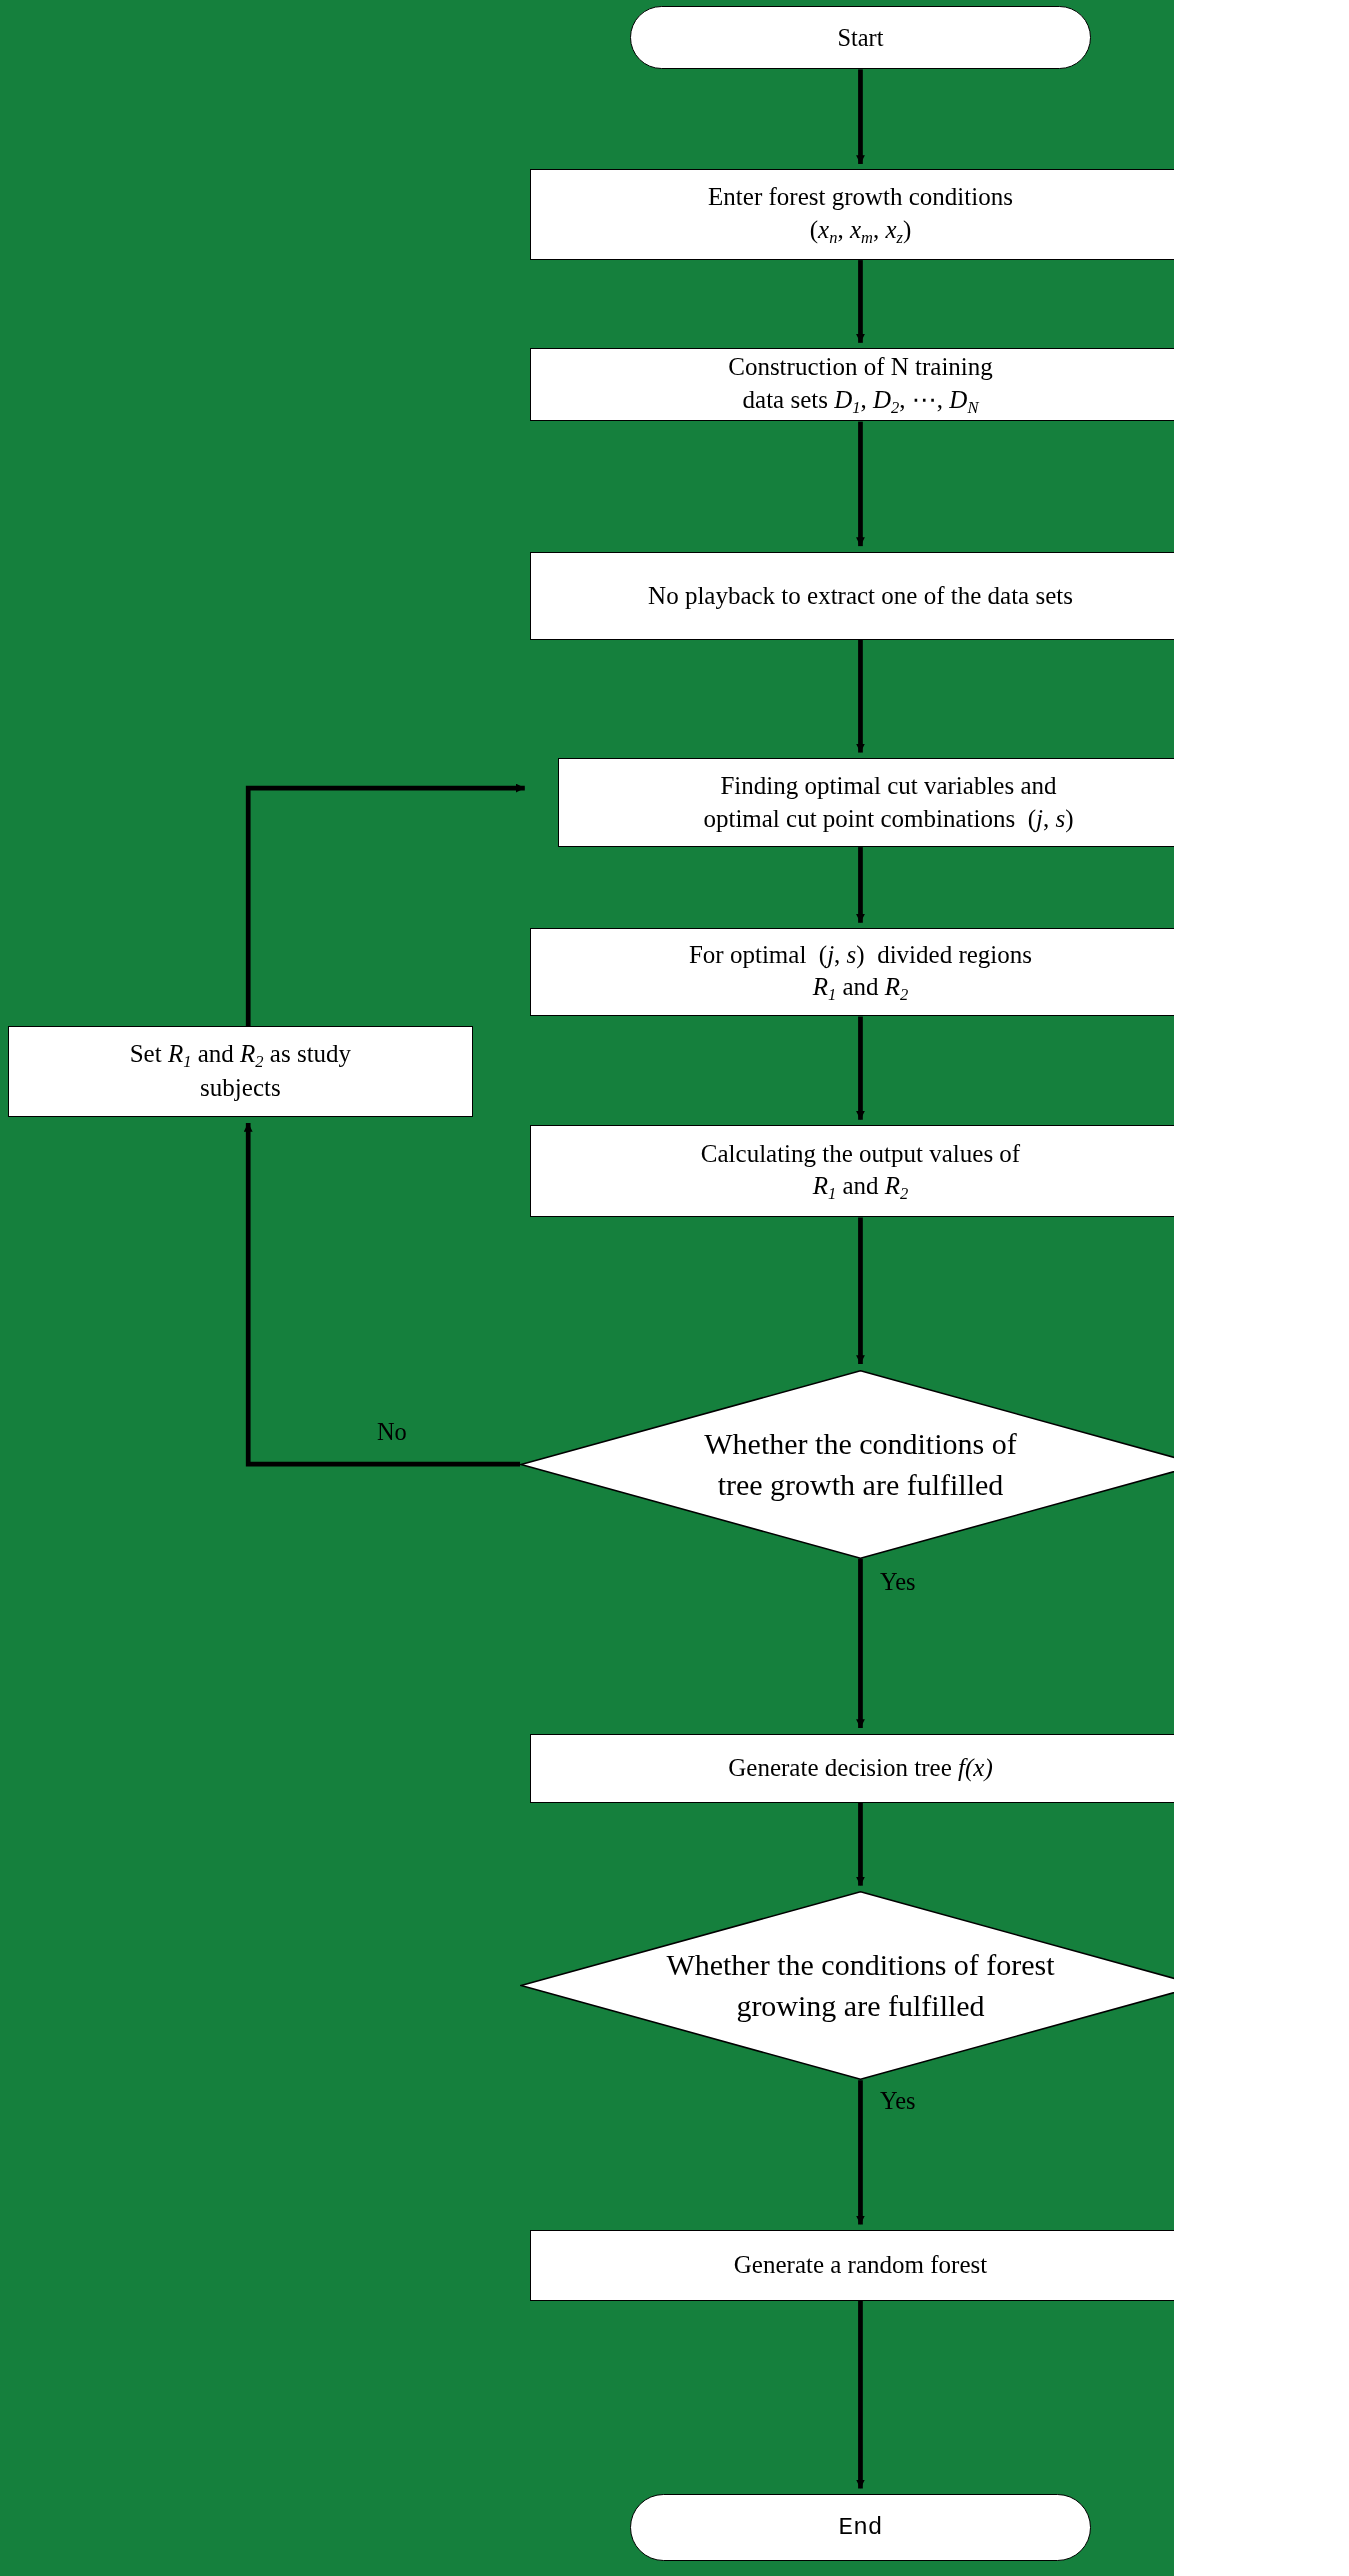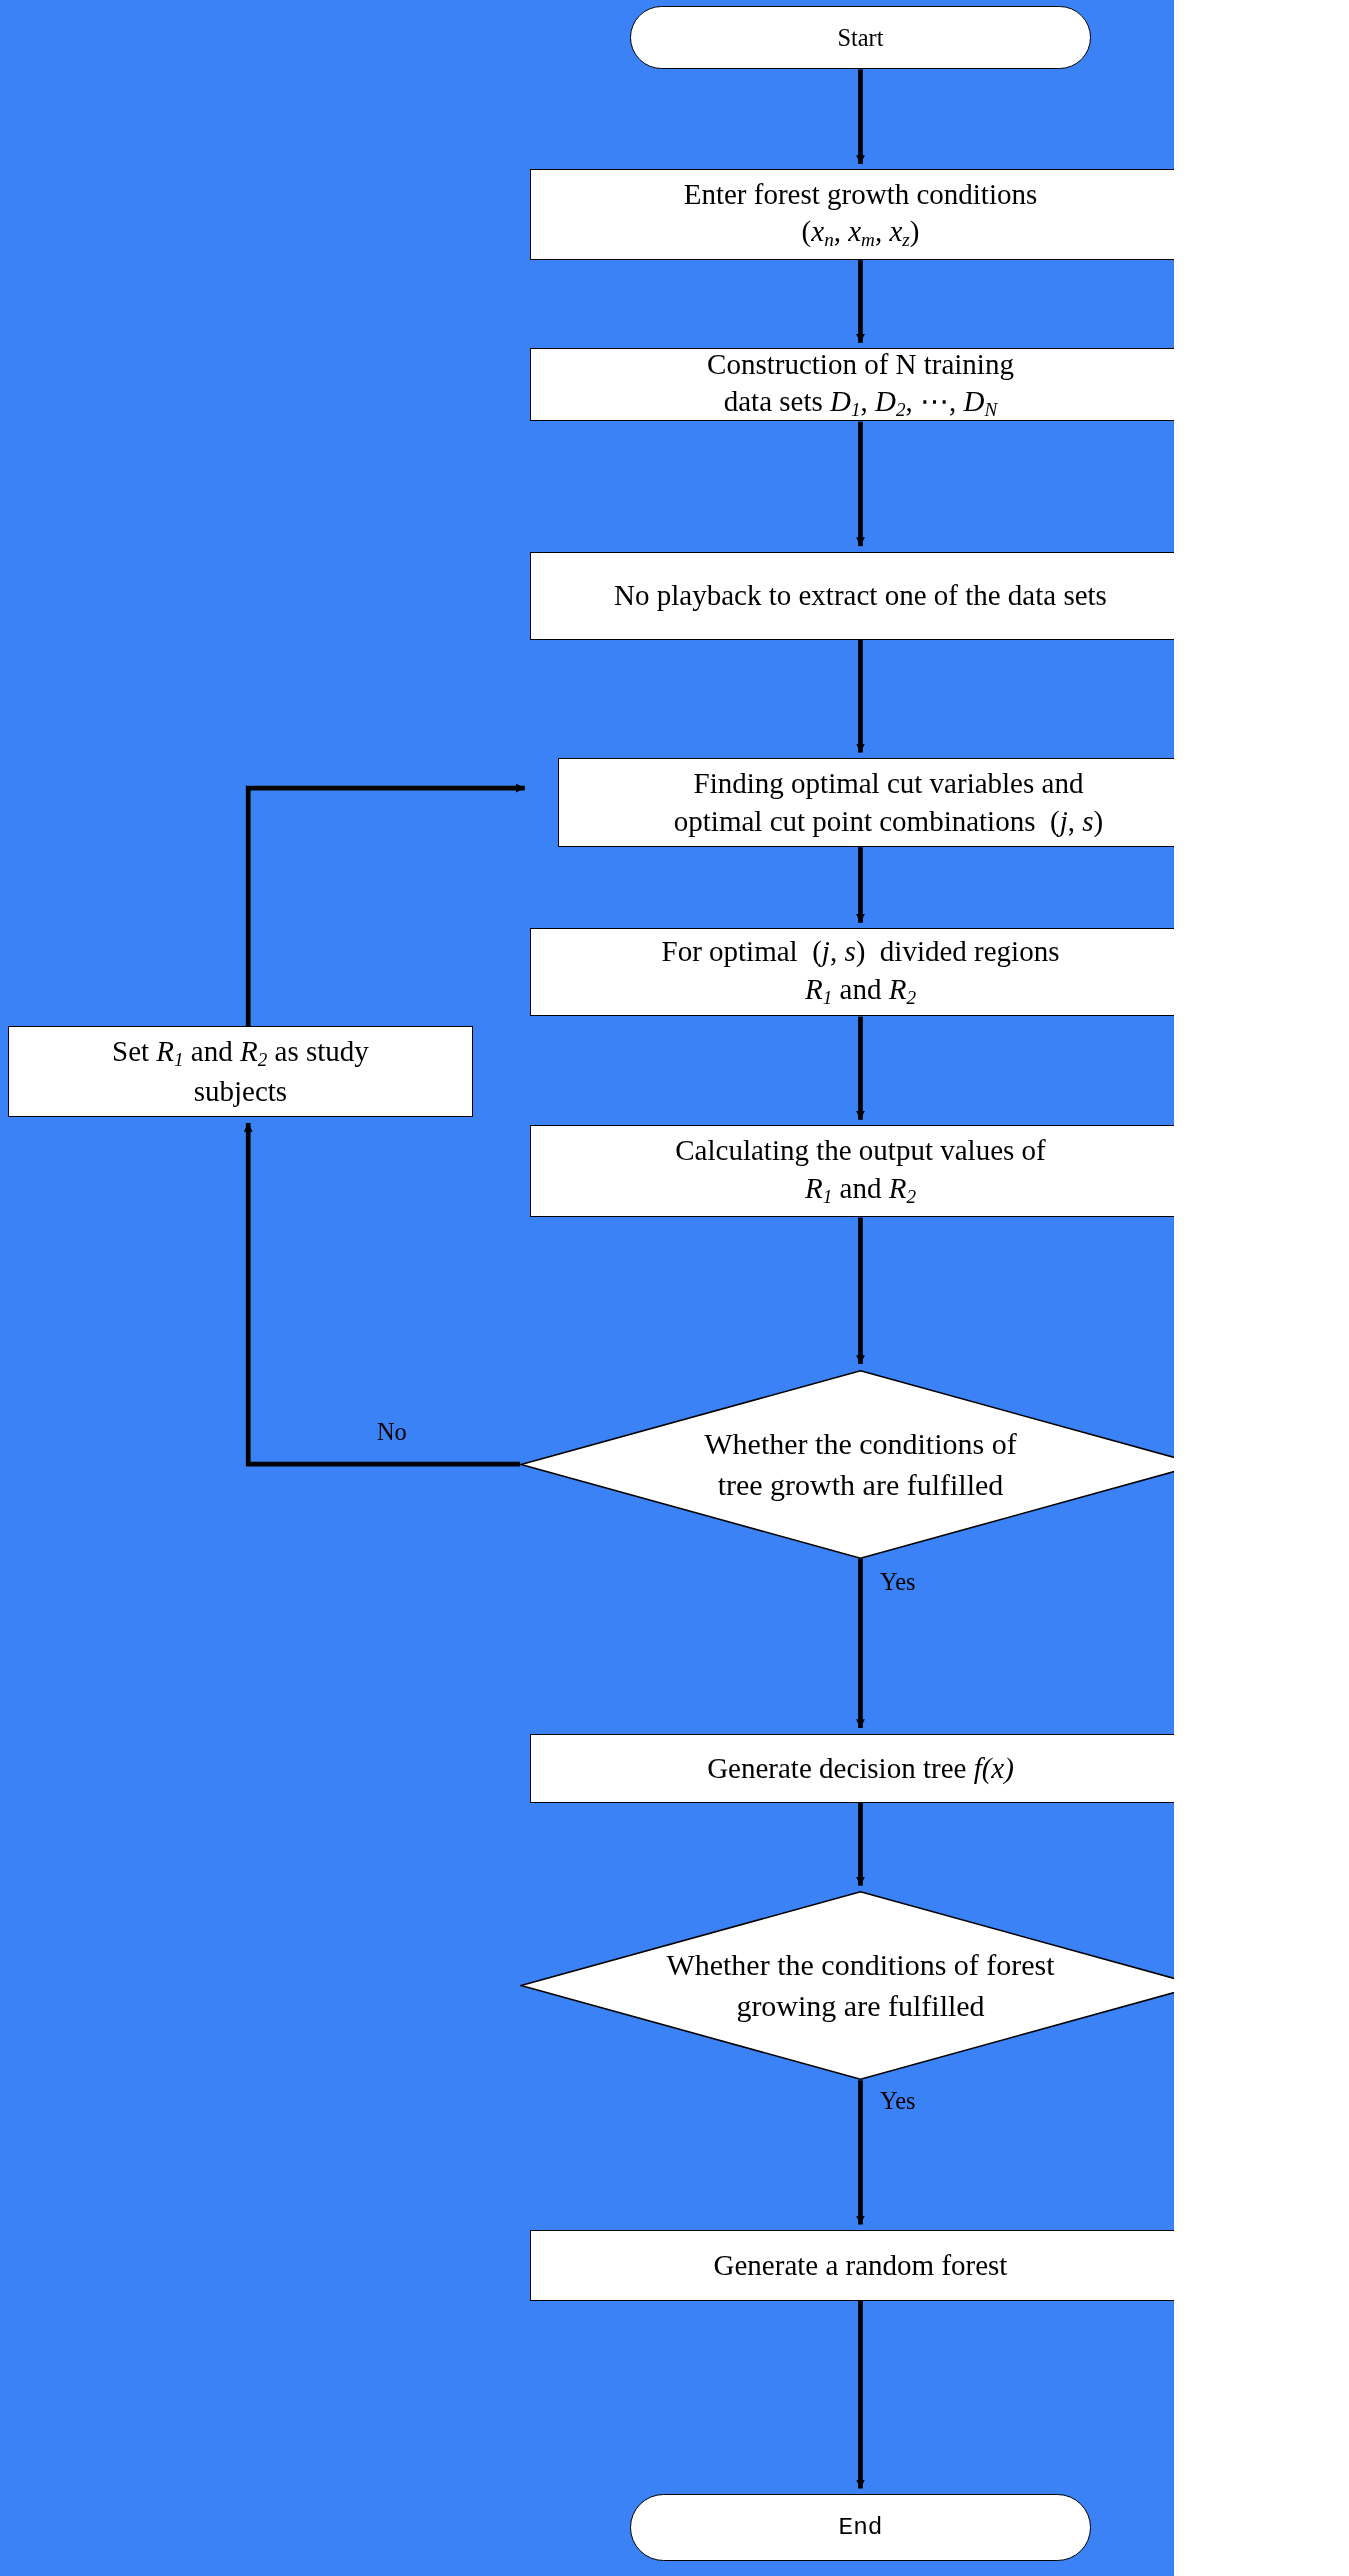--- a/index.html
+++ b/index.html
@@ -4,21 +4,21 @@
 <style>
   html, body {
     margin: 0;
     padding: 0;
     background: #ffffff;
   }
   #canvas {
     position: relative;
     width: 1174px;
     height: 2576px;
-    background: #3b82f6;
+    background: #15803d;
     overflow: hidden;
     font-family: "Liberation Serif", "DejaVu Serif", serif;
   }
   #edges {
     position: absolute;
     left: 0;
     top: 0;
     width: 1349px;
     height: 2576px;
     pointer-events: none;
@@ -30,21 +30,21 @@
     align-items: center;
     justify-content: center;
     text-align: center;
     color: #000000;
     background: #ffffff;
     line-height: 1.30;
     z-index: 2;
   }
   .proc {
     border: 1.3px solid #000000;
-    font-size: 29px;
+    font-size: 25px;
   }
   .term {
     border: 1.3px solid #000000;
     border-radius: 35px;
     font-size: 24.4px;
   }
   .dia-wrap {
     position: absolute;
     z-index: 2;
     display: flex;

